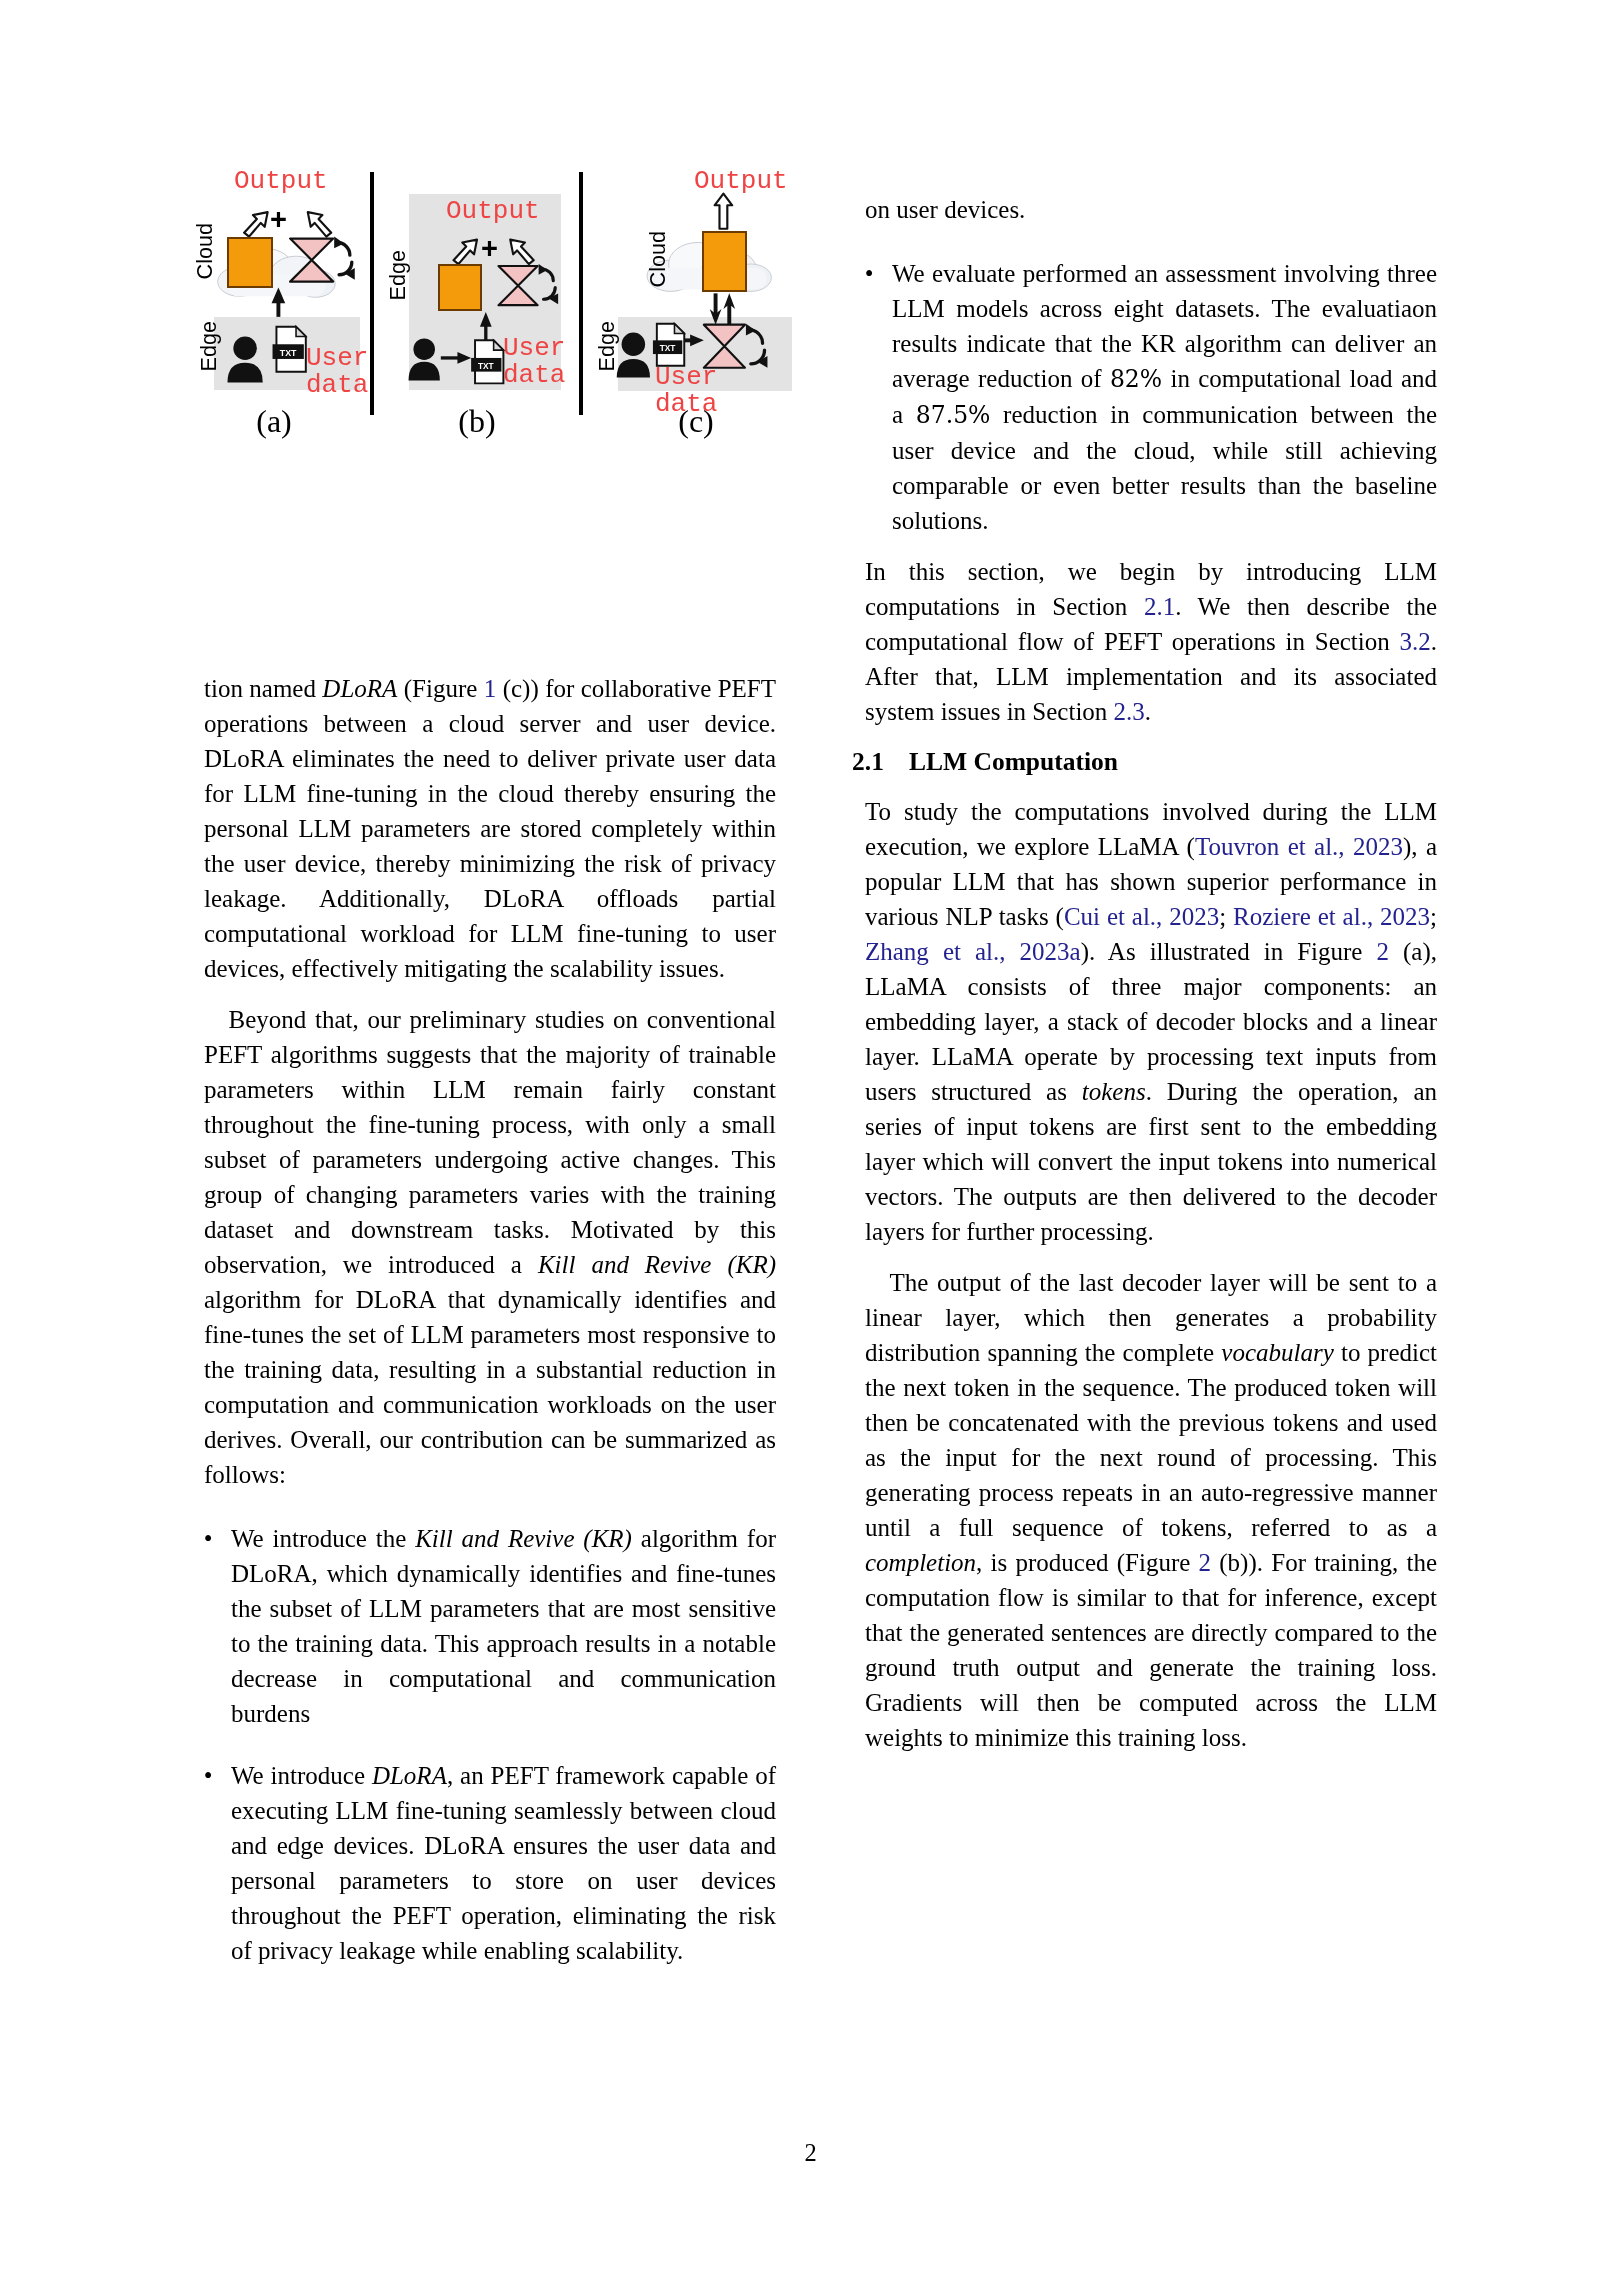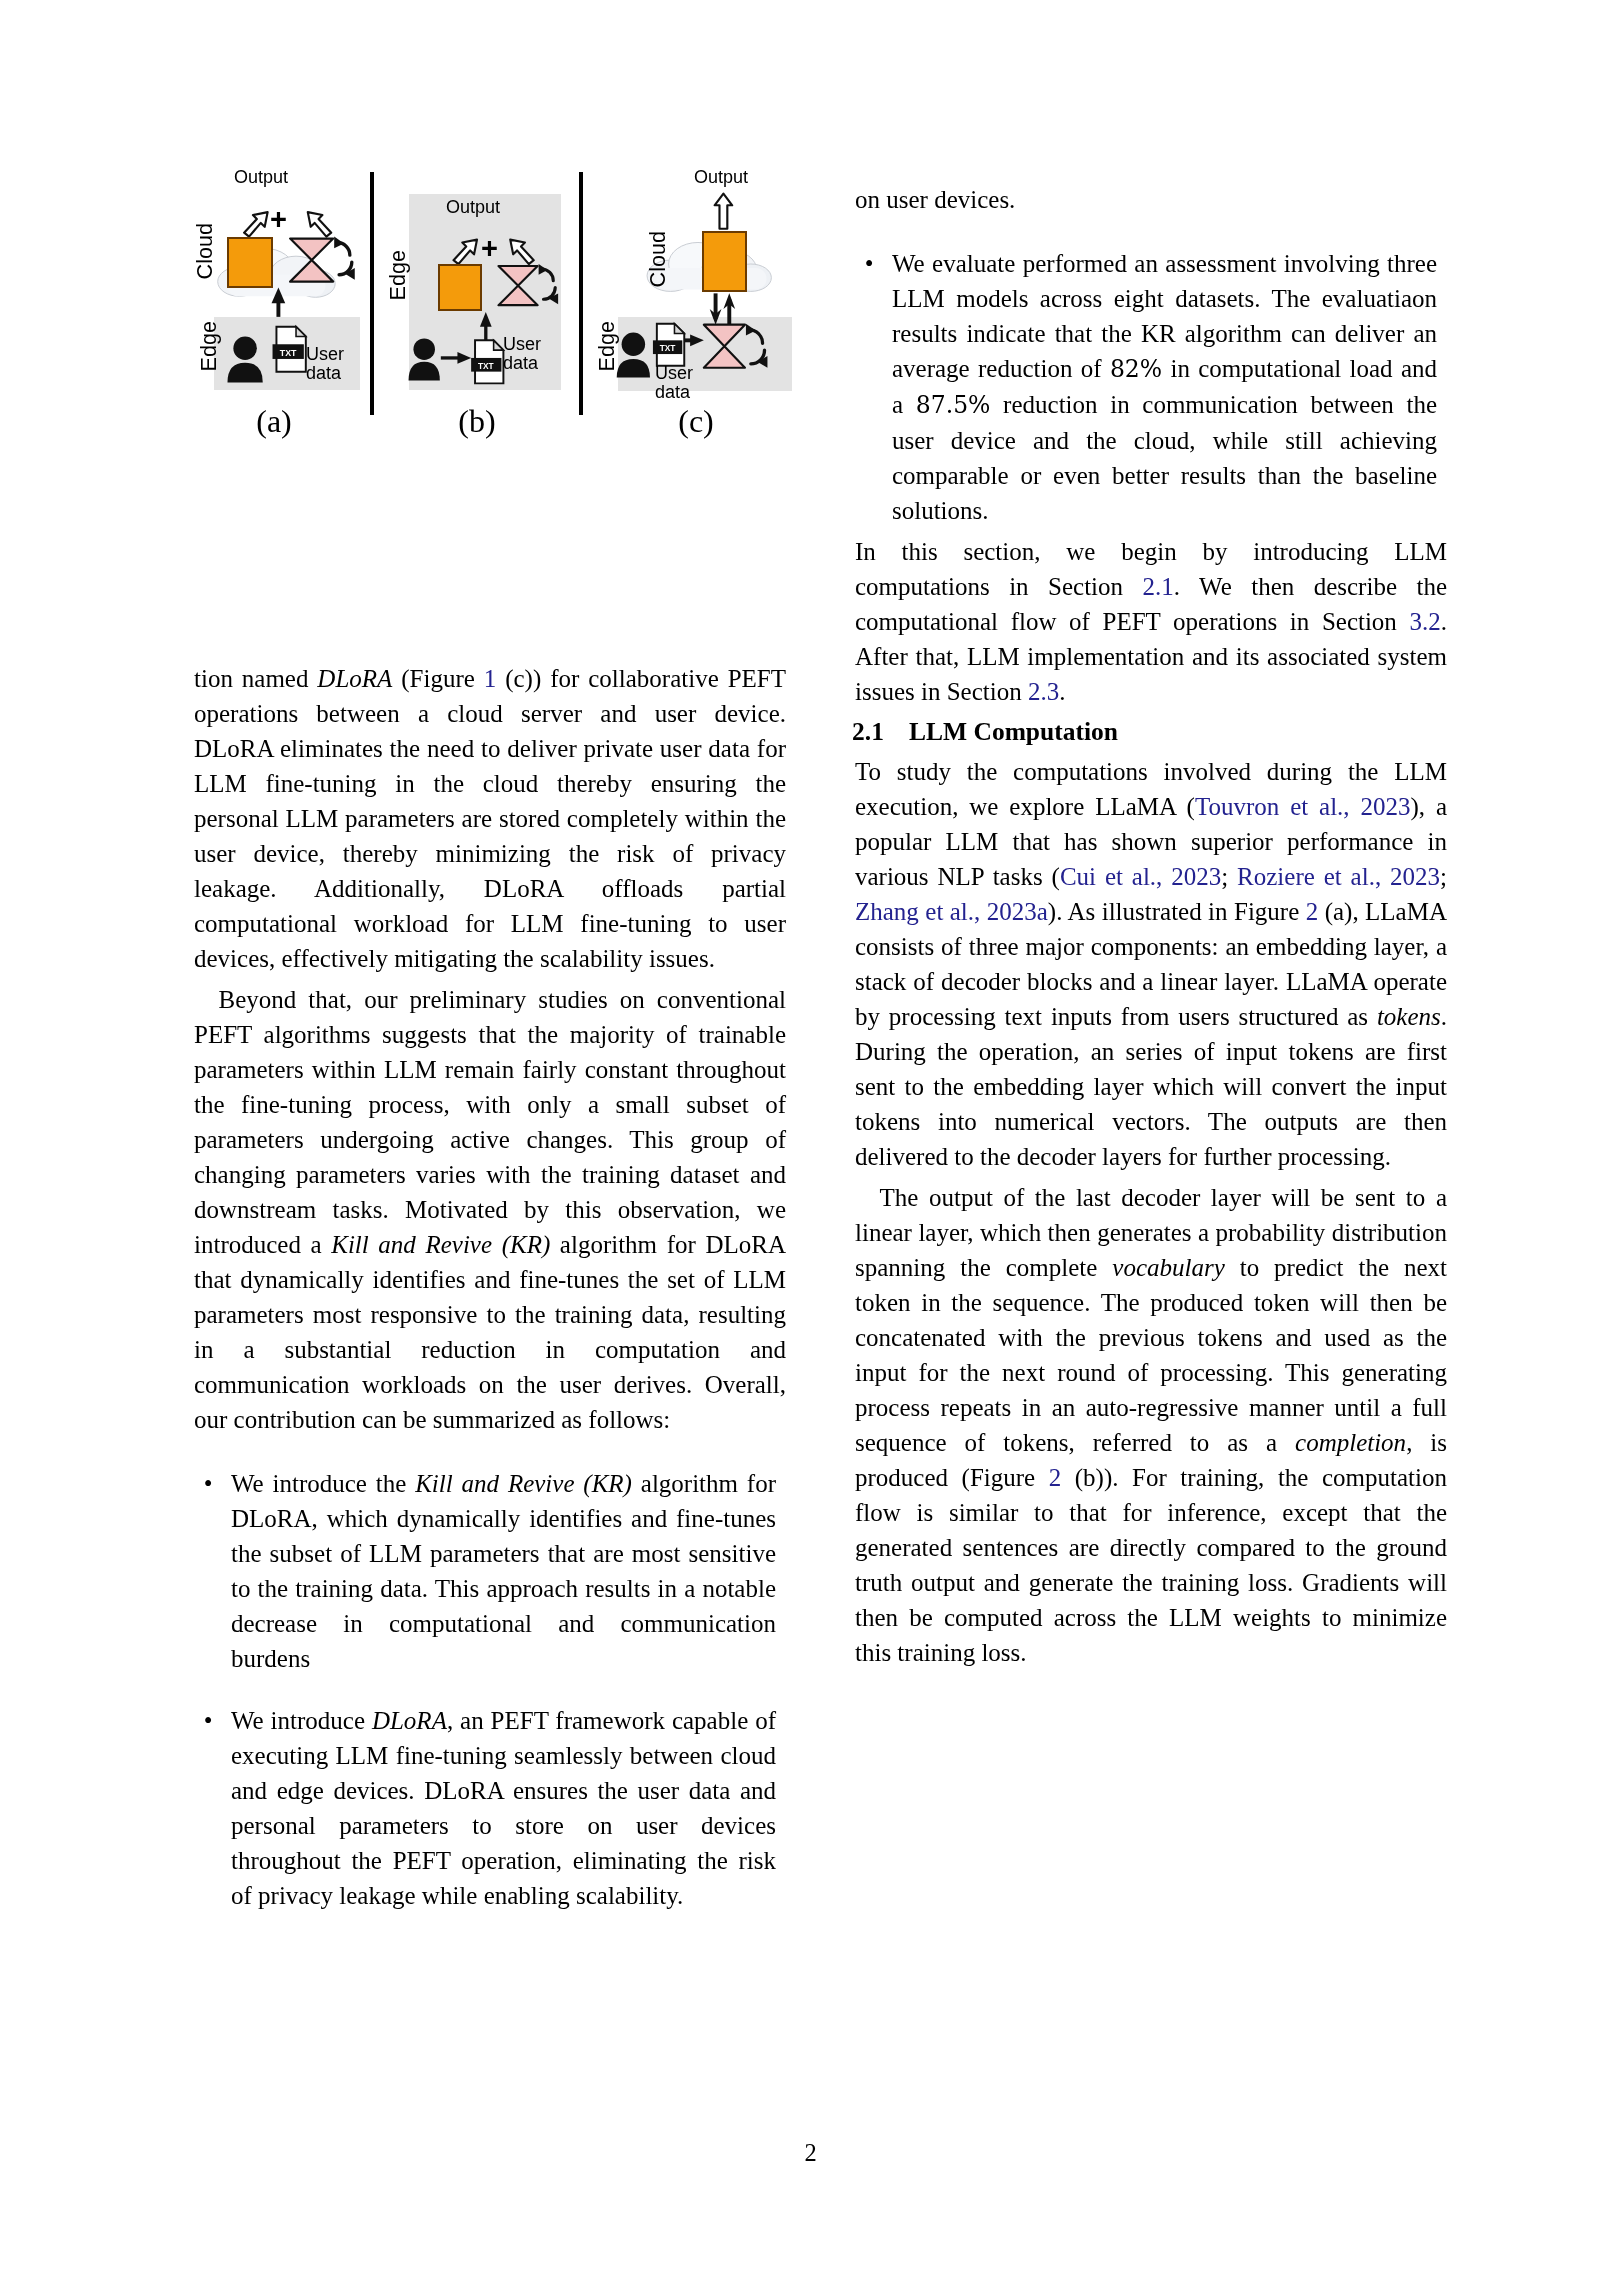--- a/index.html
+++ b/index.html
@@ -18,21 +18,21 @@
 
   .page {
     position: absolute;
     left: 0; top: 0;
     width: 1621px;
     height: 2293px;
   }
 
   
   p.body {
-    margin: 6px;
+    margin: 16px;
     font-size: 25px;
     line-height: 35px;
     text-align: justify;
     text-justify: inter-word;
     hyphens: manual;
   }
   p.body.indent { text-indent: 24.5px; }
   p.body + p.body { margin-top: 0; }
 
   .it { font-style: italic; }
@@ -85,24 +85,24 @@
     writing-mode: vertical-rl;
     transform: rotate(180deg);
     font-family: "Liberation Sans", sans-serif;
     font-size: 21.6px;
     letter-spacing: 0px;
     line-height: 1;
     color: #000;
   }
   .plain-label {
     position: absolute;
-    font-family: Liberation Sans, sans-serif;
-    font-size: 18px;
+    font-family: Liberation Mono, monospace;
+    font-size: 26px;
     line-height: 1.05;
-    color: #000000;
+    color: #ef4444;
     white-space: pre-line;
   }
   .panel-tag {
     position: absolute;
     font-family: "Liberation Serif", serif;
     font-size: 32px;
     color: #000;
     text-align: center;
   }
   .plus-sign {

